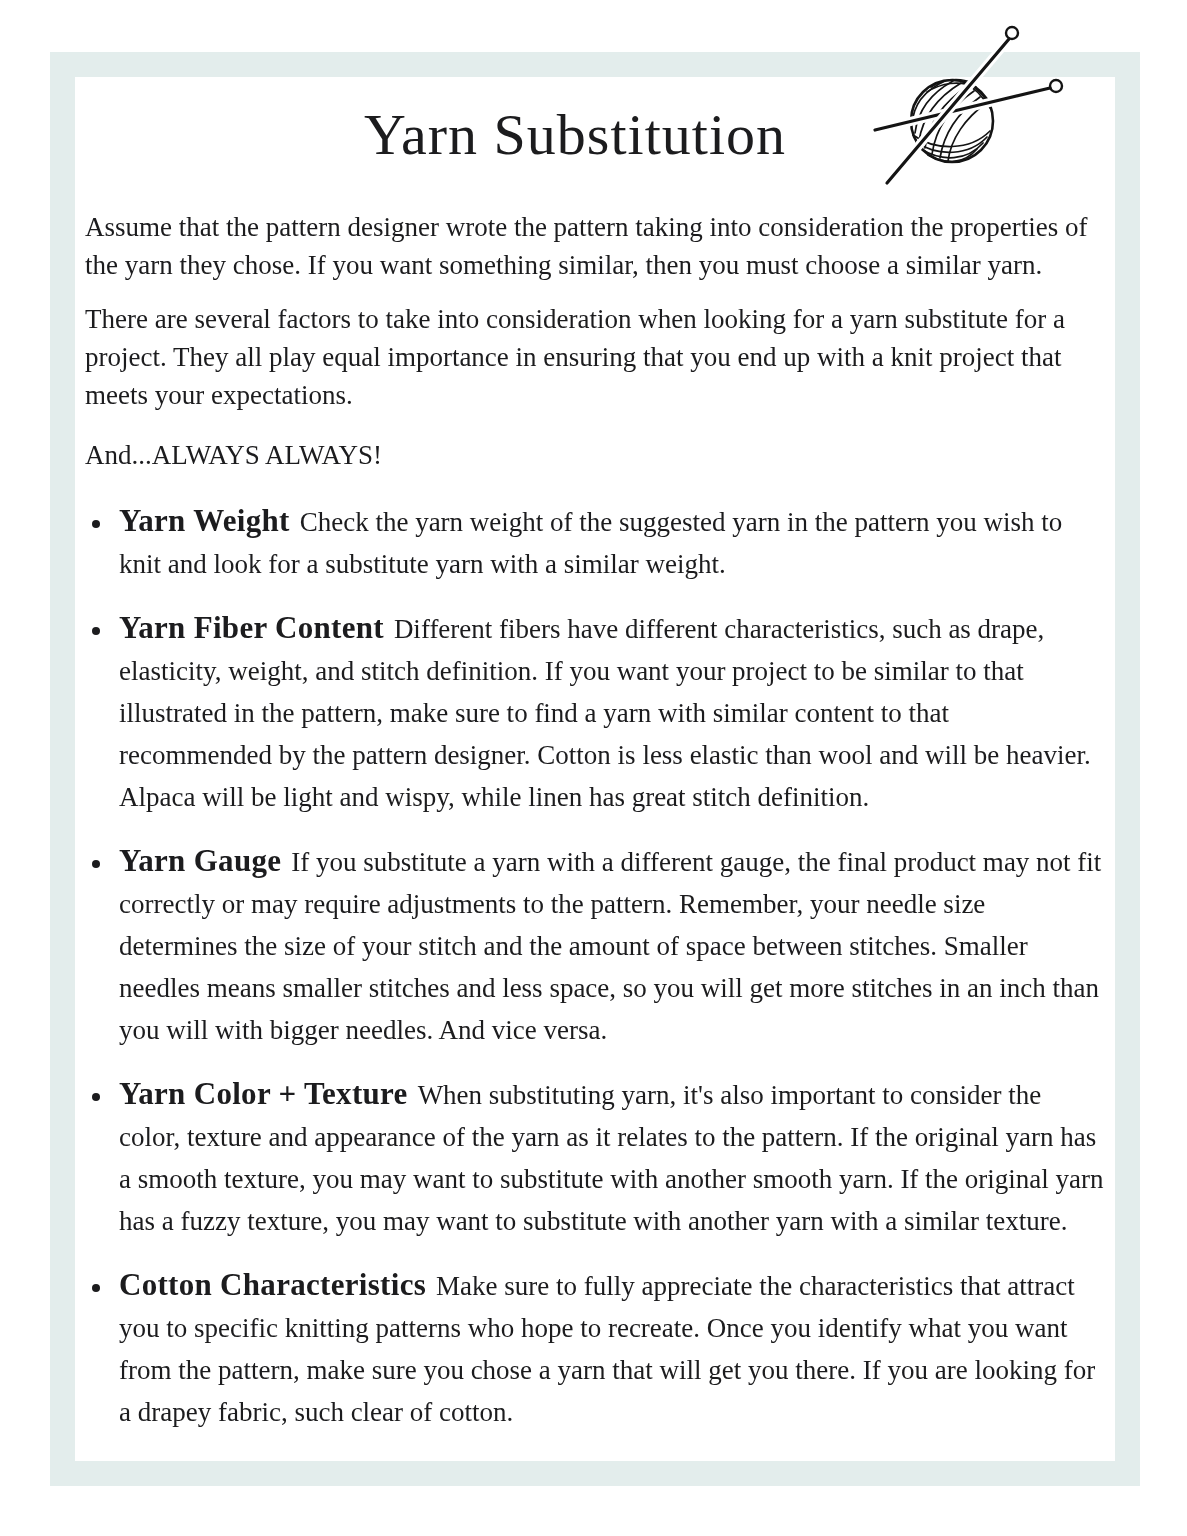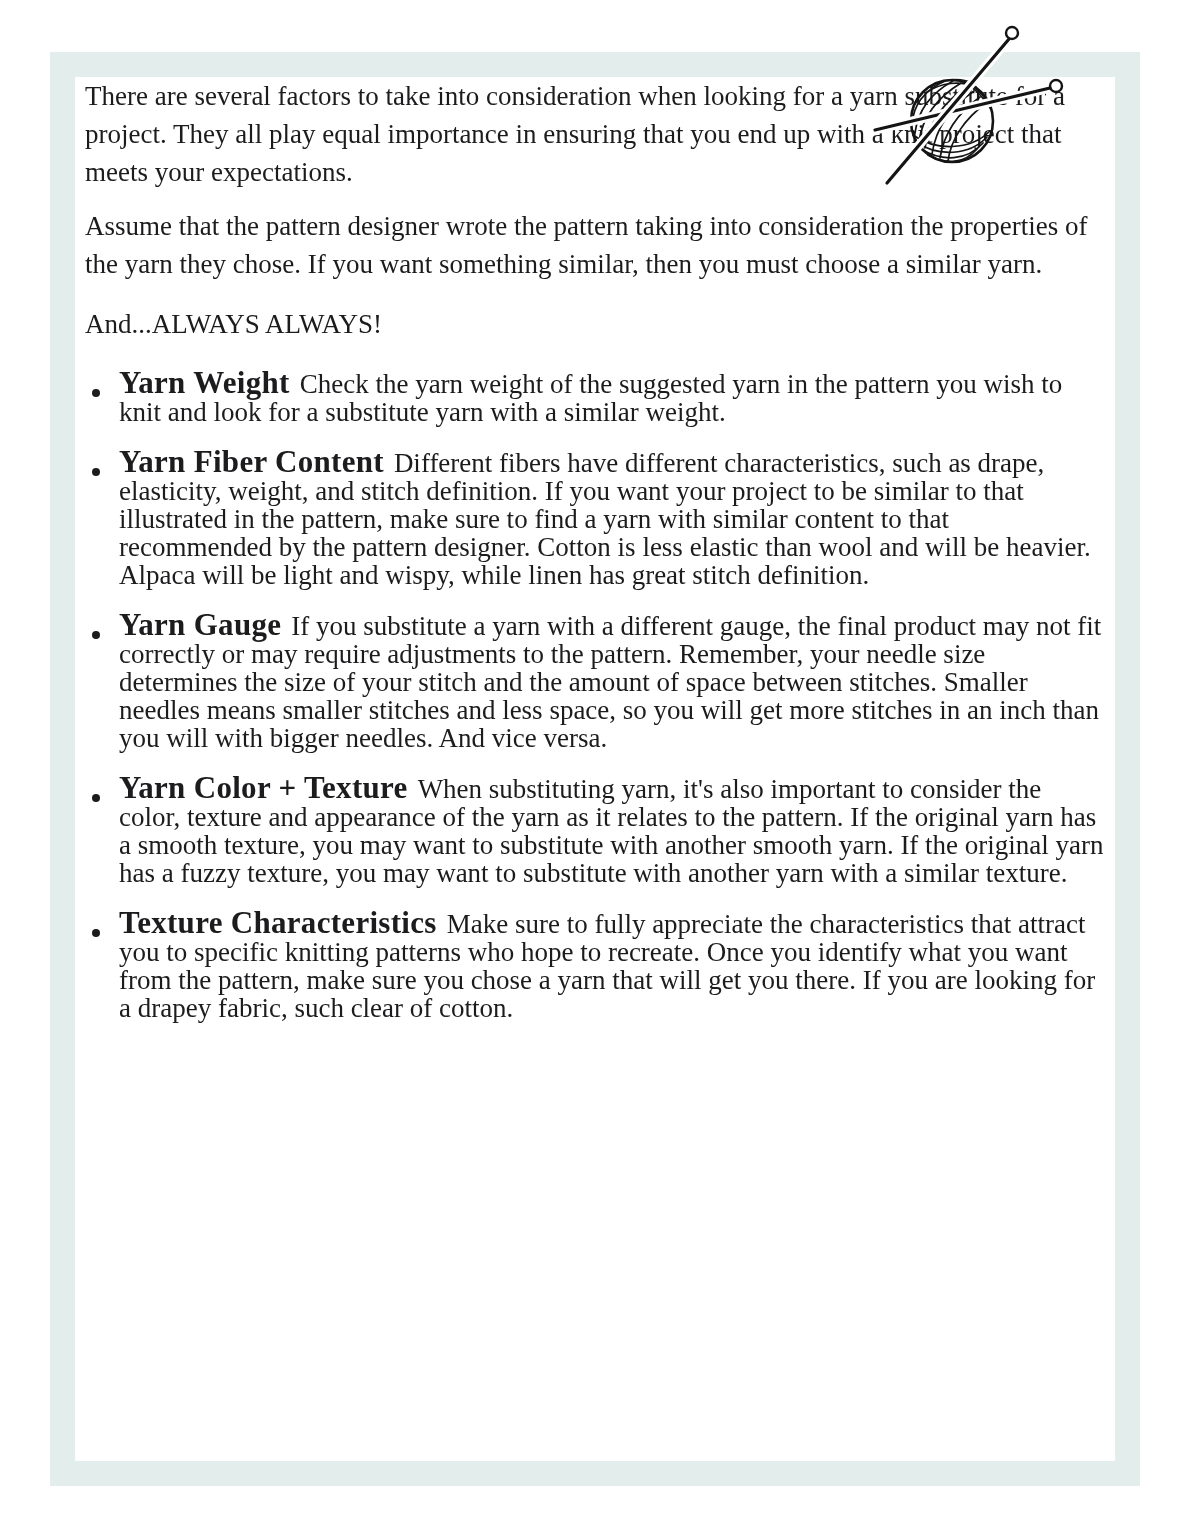--- a/index.html
+++ b/index.html
@@ -54,21 +54,21 @@
   .factor-list {
     list-style: none;
     margin: 26px 0 0 0;
     padding: 0;
   }
   .factor-list li {
     position: relative;
     padding-left: 34px;
     margin-bottom: 22px;
     font-size: 27px;
-    line-height: 28px;
+    line-height: 42px;
   }
   .factor-list li::before {
     content: "";
     position: absolute;
     left: 7px; top: 20px;
     width: 8px; height: 8px;
     border-radius: 50%;
     background: var(--body-text, #1c1c1e);
   }
   .factor-label {
@@ -111,37 +111,38 @@
     <line x1="20" y1="115" x2="195" y2="73" stroke="#ffffff" stroke-width="9" stroke-linecap="round"></line>
     <line class="ink" x1="20" y1="115" x2="195" y2="73" stroke-width="3.2" stroke-linecap="round"></line>
     <circle class="ink" cx="201" cy="71" r="6" fill="#ffffff" stroke-width="2.4"></circle>
     <line x1="32" y1="168" x2="154" y2="24" stroke="#ffffff" stroke-width="9" stroke-linecap="round"></line>
     <line class="ink" x1="32" y1="168" x2="154" y2="24" stroke-width="3.2" stroke-linecap="round"></line>
     <circle class="ink" cx="157" cy="18" r="6" fill="#ffffff" stroke-width="2.4"></circle>
   </g>
 </svg>
 
 <div class="content">
+  <h1 class="page-title">Yarn Substitution</h1>
 
   <div class="body-copy">
+    <p>Assume that the pattern designer wrote the pattern taking into consideration the properties of the yarn they chose. If you want something similar, then you must choose a similar yarn.</p>
     <p>There are several factors to take into consideration when looking for a yarn substitute for a project. They all play equal importance in ensuring that you end up with a knit project that meets your expectations.</p>
-    <p>Assume that the pattern designer wrote the pattern taking into consideration the properties of the yarn they chose. If you want something similar, then you must choose a similar yarn.</p>
     <p class="swatch-callout">And...ALWAYS ALWAYS!</p>
   </div>
 
   <ul class="factor-list">
     <li>
       <span class="factor-label">Yarn Weight</span><span>Check the yarn weight of the suggested yarn in the pattern you wish to knit and look for a substitute yarn with a similar weight.</span>
     </li>
     <li>
       <span class="factor-label">Yarn Fiber Content</span><span>Different fibers have different characteristics, such as drape, elasticity, weight, and stitch definition. If you want your project to be similar to that illustrated in the pattern, make sure to find a yarn with similar content to that recommended by the pattern designer.  Cotton is less elastic than wool and will be heavier. Alpaca will be light and wispy, while linen has great stitch definition.</span>
     </li>
     <li>
       <span class="factor-label">Yarn Gauge</span><span>If you substitute a yarn with a different gauge, the final product may not fit correctly or may require adjustments to the pattern. Remember, your needle size determines the size of your stitch and the amount of space between stitches. Smaller needles means smaller stitches and less space, so you will get more stitches in an inch than you will with bigger needles. And vice versa.</span>
     </li>
     <li>
       <span class="factor-label">Yarn Color + Texture</span><span>When substituting yarn, it's also important to consider the color, texture and appearance of the yarn as it relates to the pattern. If the original yarn has a smooth texture, you may want to substitute with another smooth yarn. If the original yarn has a fuzzy texture, you may want to substitute with another yarn with a similar texture.</span>
     </li>
     <li>
-      <span class="factor-label">Texture Characteristics</span><span>Make sure to fully appreciate the characteristics that attract you to specific knitting patterns who hope to recreate. Once you identify what you want from the pattern, make sure you chose a yarn that will get you there.  If you are looking for a drapey fabric, such clear of cotton.</span>
+      <span class="factor-label">Cotton Characteristics</span><span>Make sure to fully appreciate the characteristics that attract you to specific knitting patterns who hope to recreate. Once you identify what you want from the pattern, make sure you chose a yarn that will get you there.  If you are looking for a drapey fabric, such clear of cotton.</span>
     </li>
   </ul>
 </div>
 
 </body></html>

